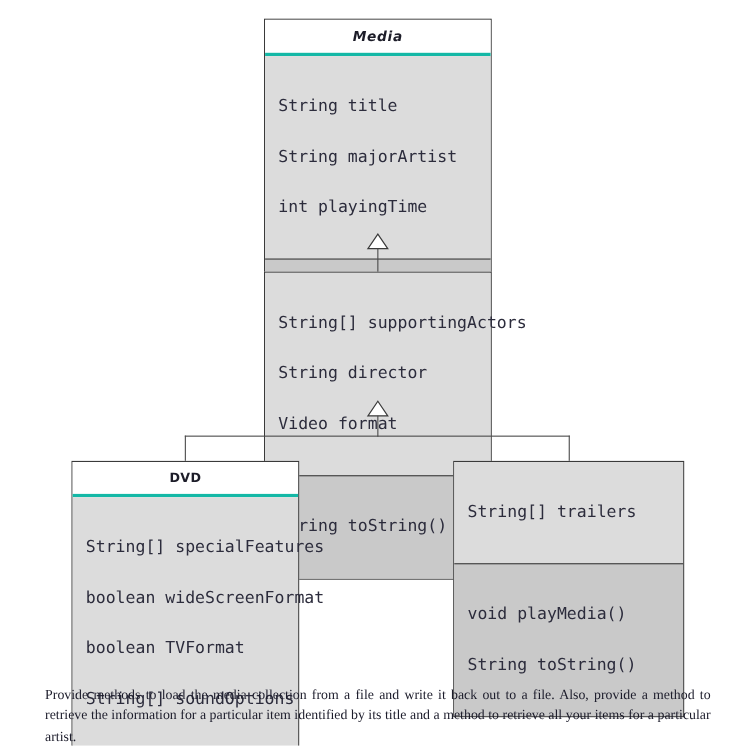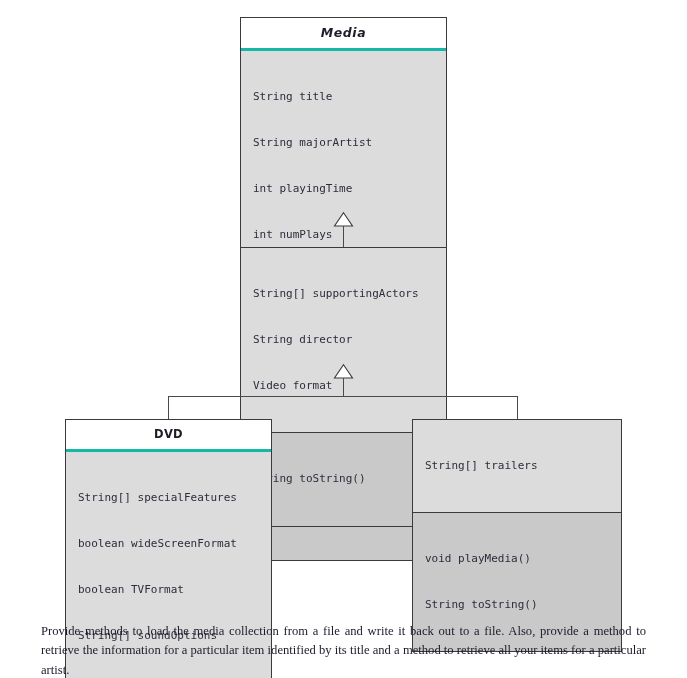--- a/index.html
+++ b/index.html
@@ -36,21 +36,21 @@
     border-bottom: 3px solid #14b8a6;
   }
   .uml-title.abstract {
     font-style: italic;
     font-size: 12.5px;
     letter-spacing: 0.6px;
   }
   .uml-compartment {
     box-sizing: border-box;
     font-family: "DejaVu Sans Mono", monospace;
-    font-size: 11px;
+    font-size: 15px;
     line-height: 15.4px;
     color: #2c2c3c;
     padding: 7px 0 8px 12px;
     white-space: pre;
   }
   .uml-attrs {
     background: #dcdcdc;
   }
   .uml-methods {
     background: #c9c9c9;
@@ -91,21 +91,20 @@
 <body>
 
 <div id="page">
 
   <div class="uml-class" style="left:240px; top:17px; width:207px;">
     <div class="uml-title abstract">Media</div>
     <div class="uml-compartment uml-attrs">
       <span class="uml-row">String title</span>
       <span class="uml-row">String majorArtist</span>
       <span class="uml-row">int playingTime</span>
-      <span class="uml-row">int numPlays</span>
     </div>
     <div class="uml-compartment uml-methods">
       <span class="uml-row">void playMedia()</span>
       <span class="uml-row">void incrementPlays()</span>
       <span class="uml-row">void setYourRating()</span>
       <span class="uml-row">int getPlayingTime()</span>
       <span class="uml-row">String toString()</span>
     </div>
   </div>
 

